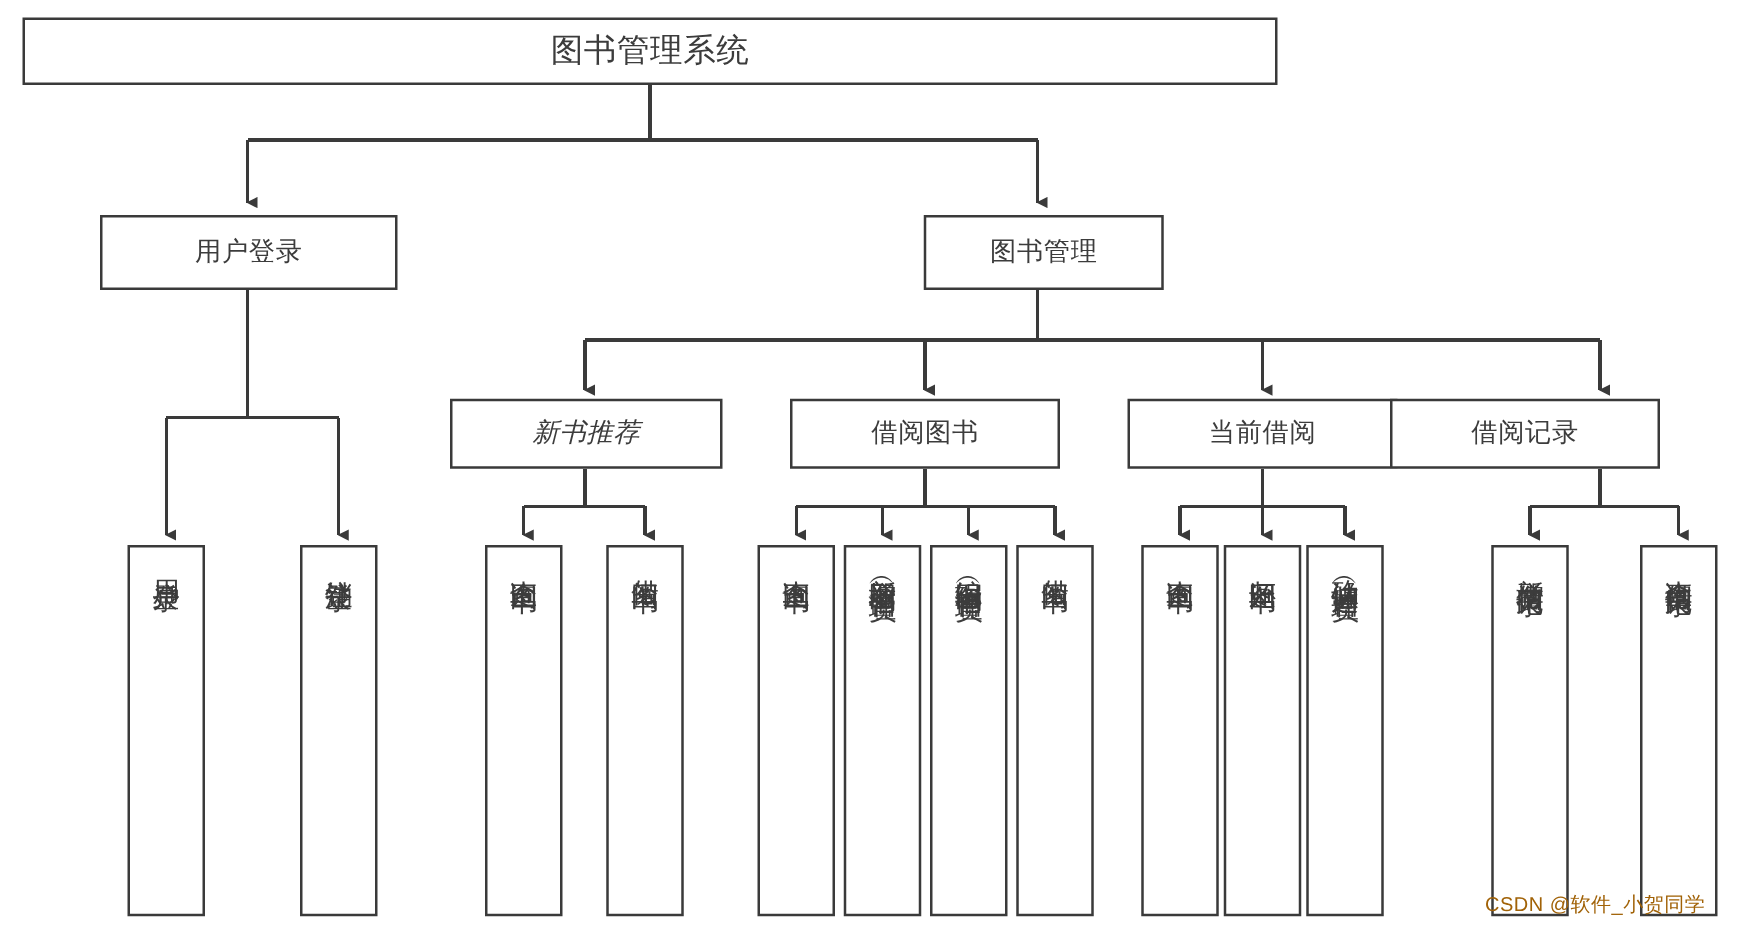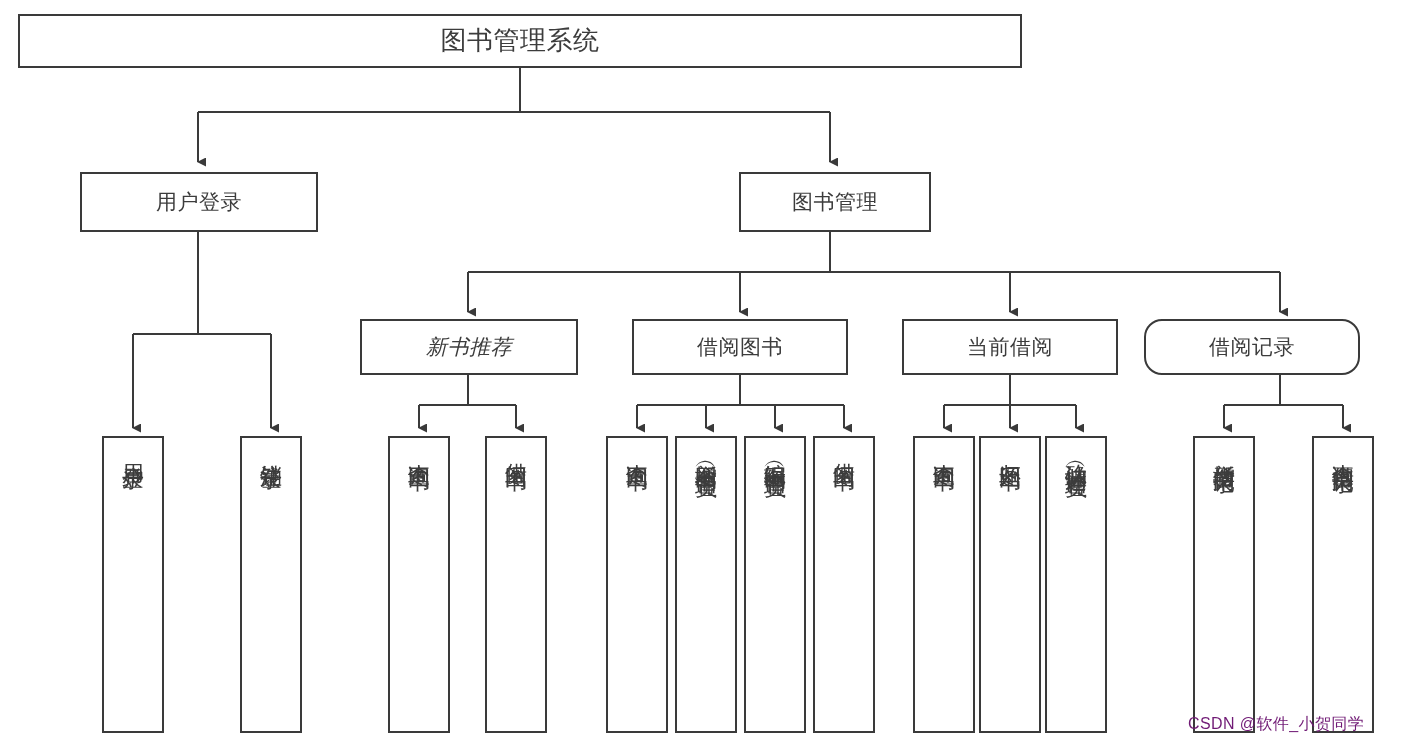--- a/index.html
+++ b/index.html
@@ -63,21 +63,21 @@
     font-size: 22px;
     letter-spacing: 2px;
     line-height: 1.0;
     white-space: nowrap;
   }
   .watermark {
     position: absolute;
     left: 1188px;
     top: 714px;
     font-size: 16px;
-    color: #701a75;
+    color: #a16207;
     white-space: nowrap;
     letter-spacing: 0.4px;
     pointer-events: none;
   }
 </style>
 </head>
 <body>
 
 <div id="diagram-root">
 
@@ -144,21 +144,21 @@
 
   <div class="node horiz" style="left:360px; top:319px; width:218px; height:56px;font-style:italic;">
     <span class="node-label">新书推荐</span>
   </div>
   <div class="node horiz" style="left:632px; top:319px; width:216px; height:56px;">
     <span class="node-label">借阅图书</span>
   </div>
   <div class="node horiz" style="left:902px; top:319px; width:216px; height:56px;">
     <span class="node-label">当前借阅</span>
   </div>
-  <div class="node horiz" style="left:1144px; top:319px; width:216px; height:56px;border-radius:18px;">
+  <div class="node horiz" style="left:1112px; top:319px; width:216px; height:56px;">
     <span class="node-label">借阅记录</span>
   </div>
 
   <div class="node vert" style="left:102px; top:436px; width:62px; height:297px;">
     <span class="node-label">用户登录</span>
   </div>
   <div class="node vert" style="left:240px; top:436px; width:62px; height:297px;">
     <span class="node-label">注销登录</span>
   </div>
 

